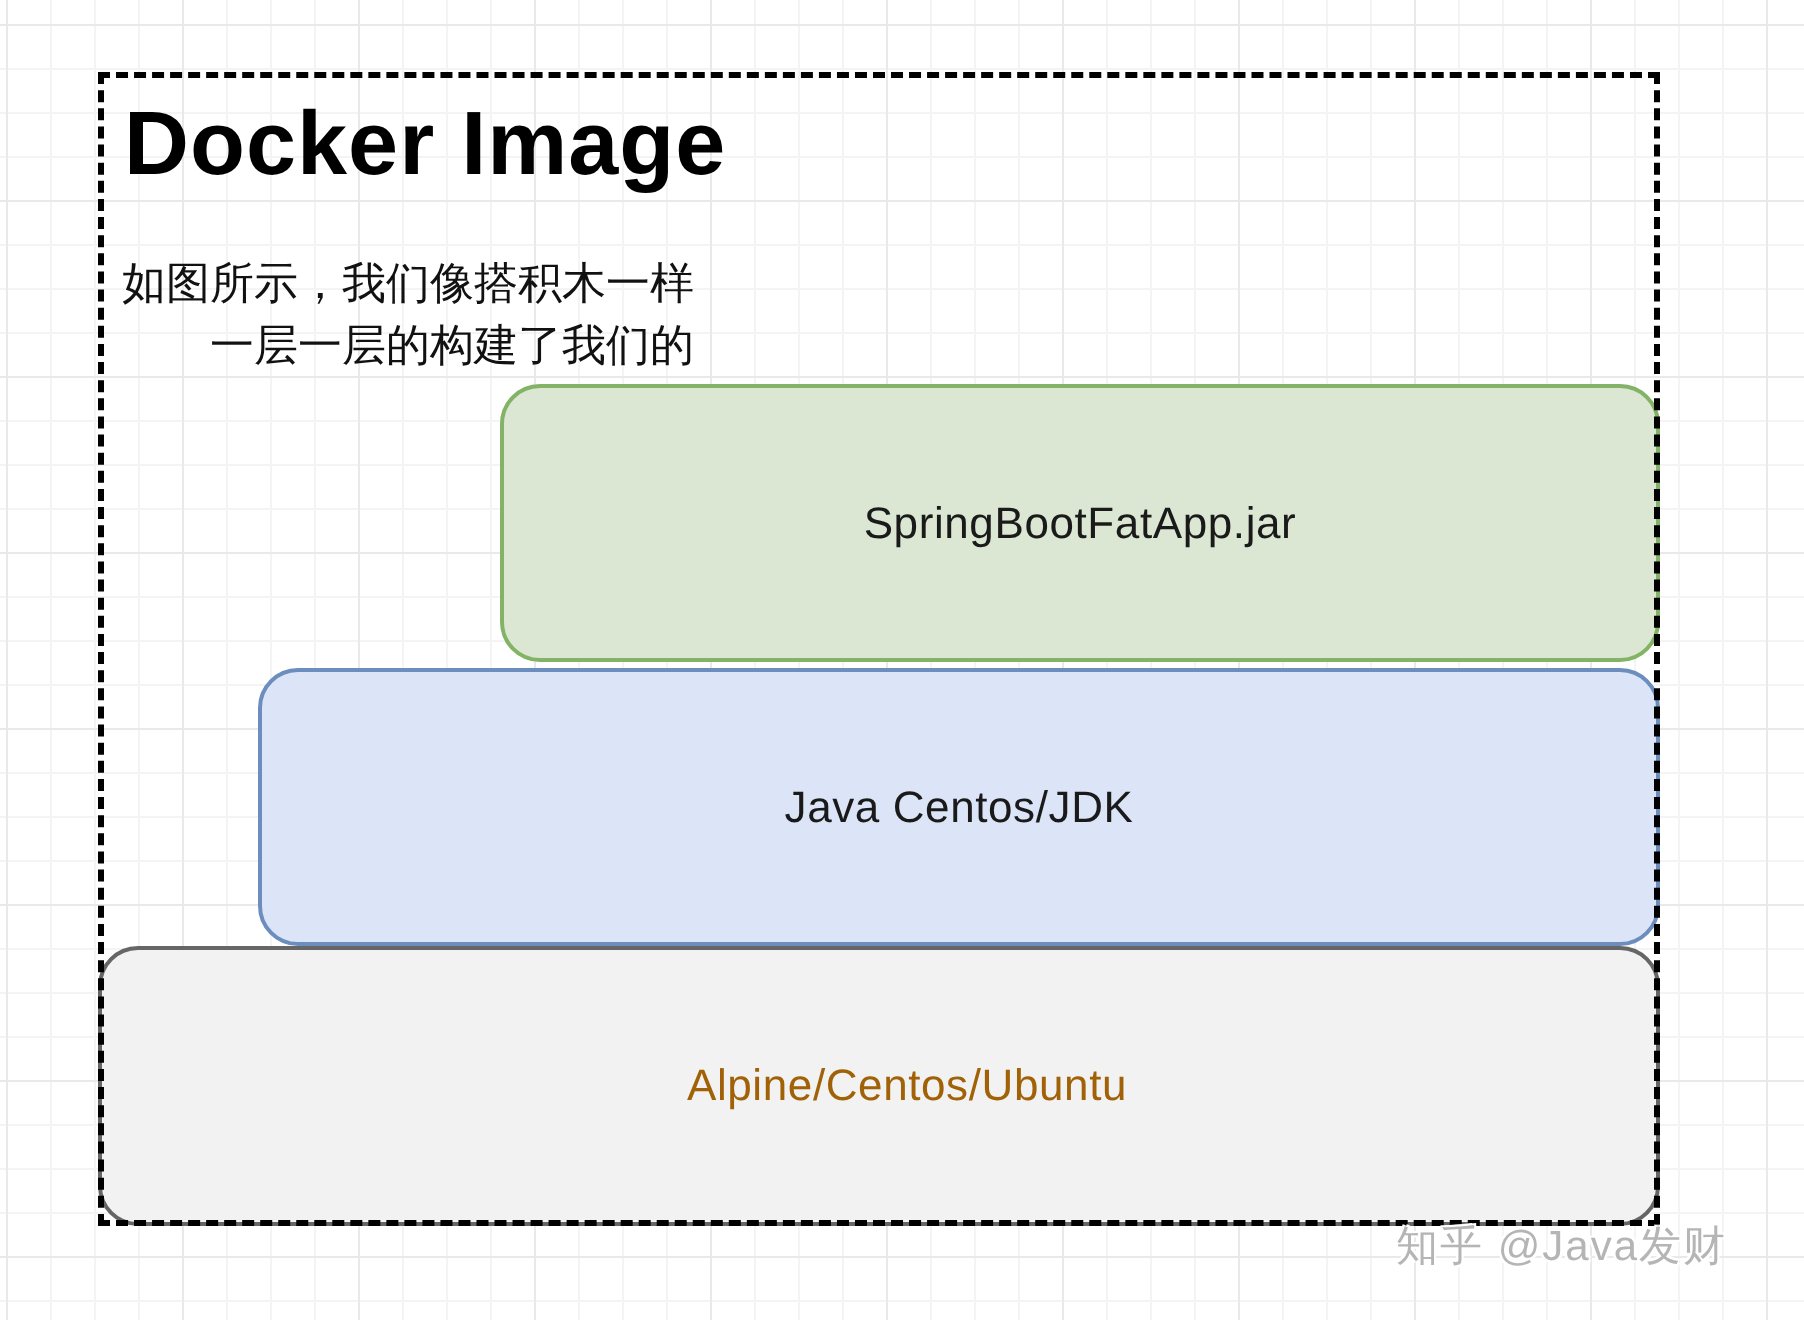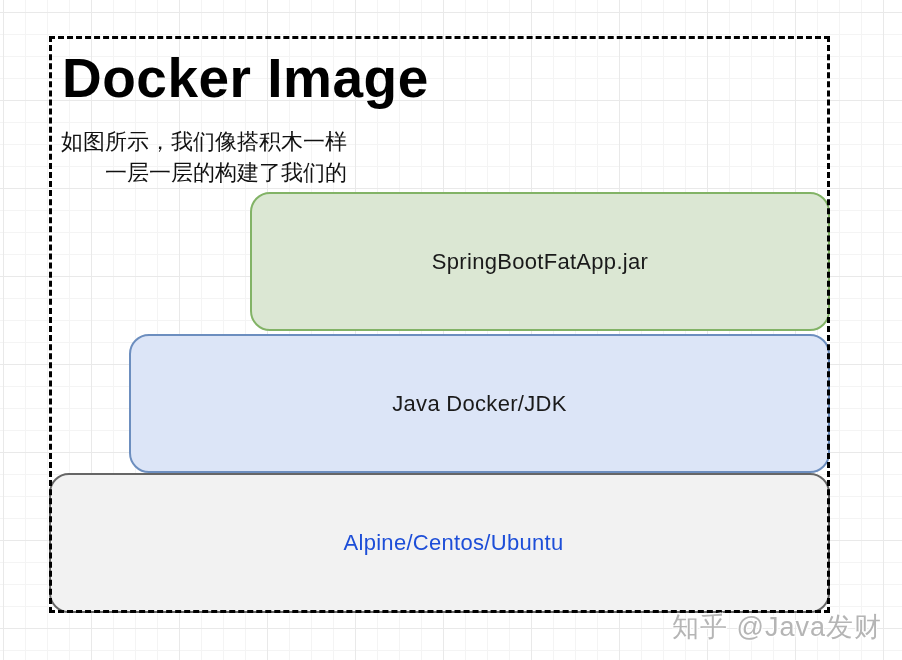--- a/index.html
+++ b/index.html
@@ -31,21 +31,21 @@
     height: 577px;
     border: 3px dashed #000000;
     box-sizing: border-box;
     z-index: 5;
     pointer-events: none;
   }
   .title {
     position: absolute;
     left: 62px;
     top: 46px;
-    font-size: 55px;
+    font-size: 45px;
     font-weight: bold;
     letter-spacing: 0.5px;
     color: #000000;
     z-index: 2;
     white-space: nowrap;
   }
   .note {
     position: absolute;
     left: 61px;
     top: 126px;
@@ -70,23 +70,23 @@
   .layer .label {
     font-size: 22px;
     letter-spacing: 0.3px;
     white-space: nowrap;
   }
   .layer-app { left: 250px; top: 192px; width: 580px; height: 139px; }
   .layer-jdk { left: 129px; top: 334px; width: 701px; height: 139px; }
   .layer-os  { left:  49px; top: 473px; width: 781px; height: 140px; }
   .watermark {
     position: absolute;
-    left: 672px;
+    left: 698px;
     top: 609px;
-    font-size: 27px;
+    font-size: 21px;
     letter-spacing: 1px;
     z-index: 6;
     white-space: nowrap;
     text-shadow: 1px 1px 0 #ffffff, -1px -1px 0 #ffffff, 1px -1px 0 #ffffff, -1px 1px 0 #ffffff;
   }
 </style>
 </head>
 <body>
 
 <div class="canvas">
@@ -98,22 +98,22 @@
   <div class="note">
     <div>如图所示，我们像搭积木一样</div>
     <div>一层一层的构建了我们的</div>
   </div>
 
   <div class="layer layer-app" style="background-color: rgb(219, 231, 211); border-color: rgb(130, 179, 102);">
     <span class="label" style="color: rgb(26, 26, 26);">SpringBootFatApp.jar</span>
   </div>
 
   <div class="layer layer-jdk" style="background-color: rgb(220, 229, 247); border-color: rgb(108, 142, 191);">
-    <span class="label" style="color: rgb(26, 26, 26);">Java Docker/JDK</span>
+    <span class="label" style="color: rgb(26, 26, 26);">Java Centos/JDK</span>
   </div>
 
   <div class="layer layer-os" style="background-color: rgb(242, 242, 242); border-color: rgb(102, 102, 102);">
-    <span class="label" style="color: #1d4ed8; margin-left: 28px;">Alpine/Centos/Ubuntu</span>
+    <span class="label" style="color: #a16207; margin-left: 28px;">Alpine/Centos/Ubuntu</span>
   </div>
 
   <div class="watermark" style="color: rgb(181, 181, 181);">知乎 @Java发财</div>
 
 </div>
 
 </body></html>

